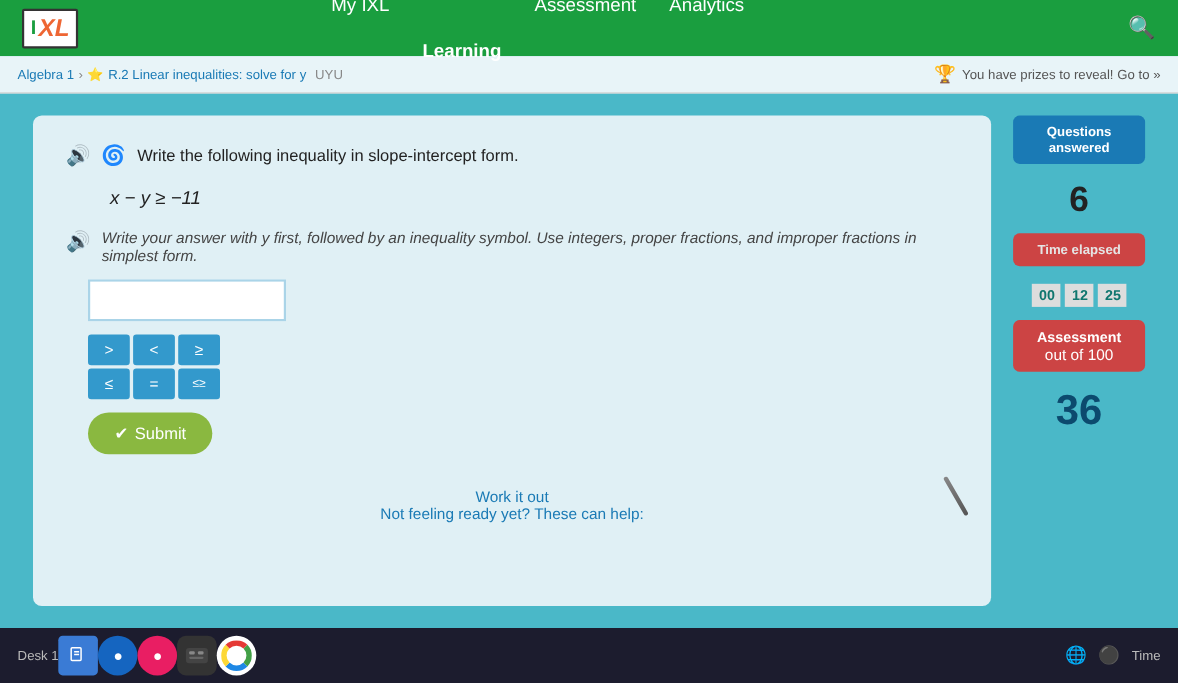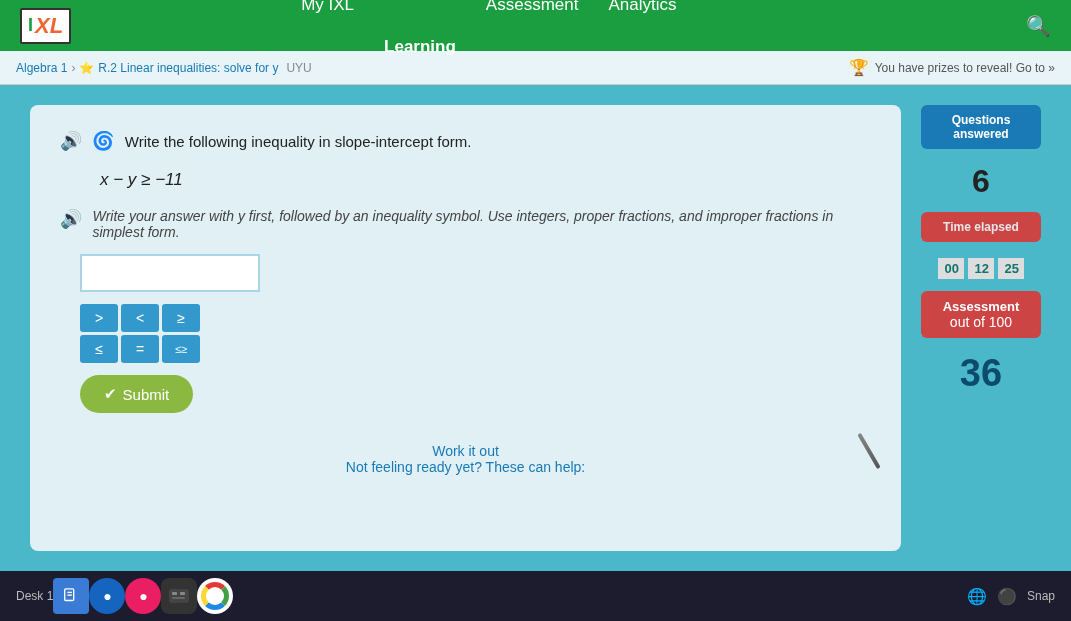--- a/index.html
+++ b/index.html
@@ -400,15 +400,15 @@
     </svg>
   </div>
   <div class="taskbar-icon chrome">
     <div class="chrome-ring"></div>
   </div>
 
   <div class="taskbar-spacer"></div>
   <div class="taskbar-right">
     <span class="taskbar-right-icon">🌐</span>
     <span class="taskbar-right-icon">⚫</span>
-    <span class="taskbar-time">Snap</span>
+    <span class="taskbar-time">Time</span>
   </div>
 </div>
 
 </body></html>

